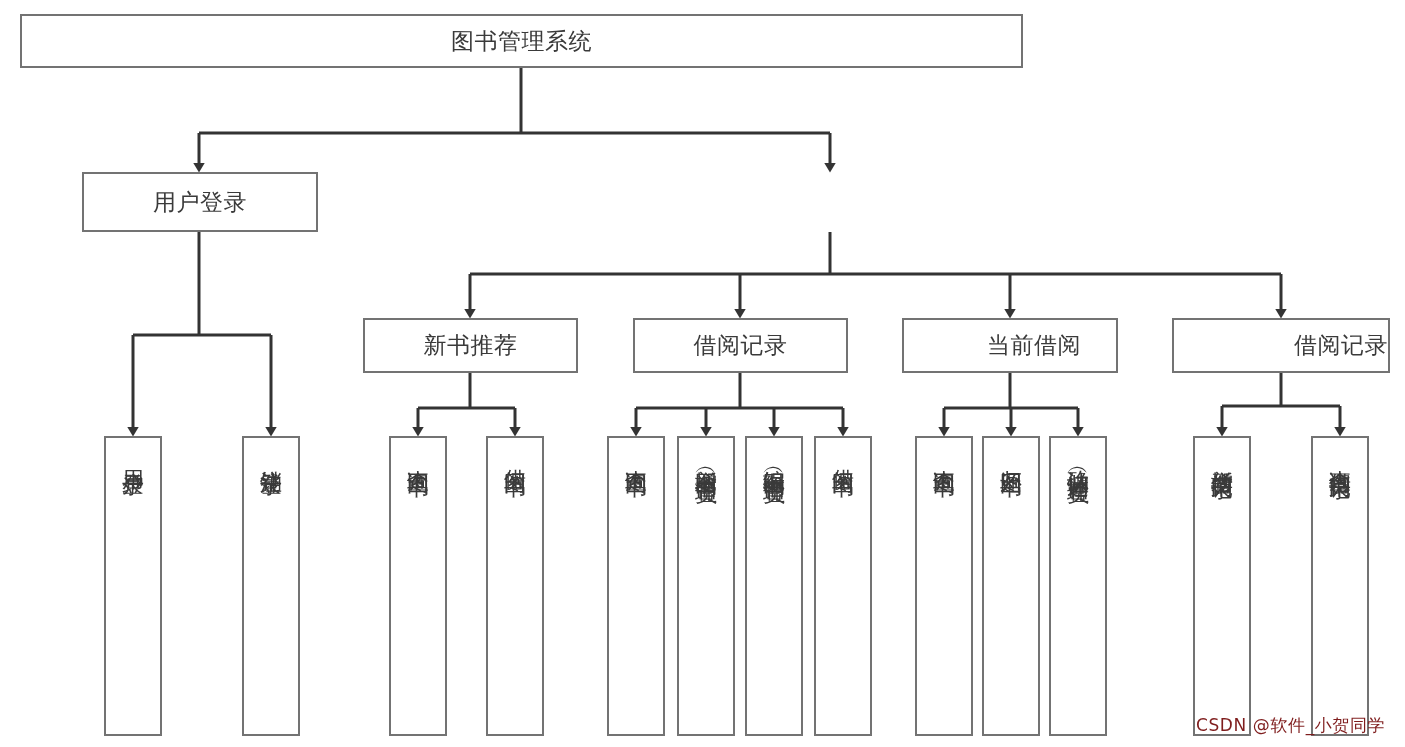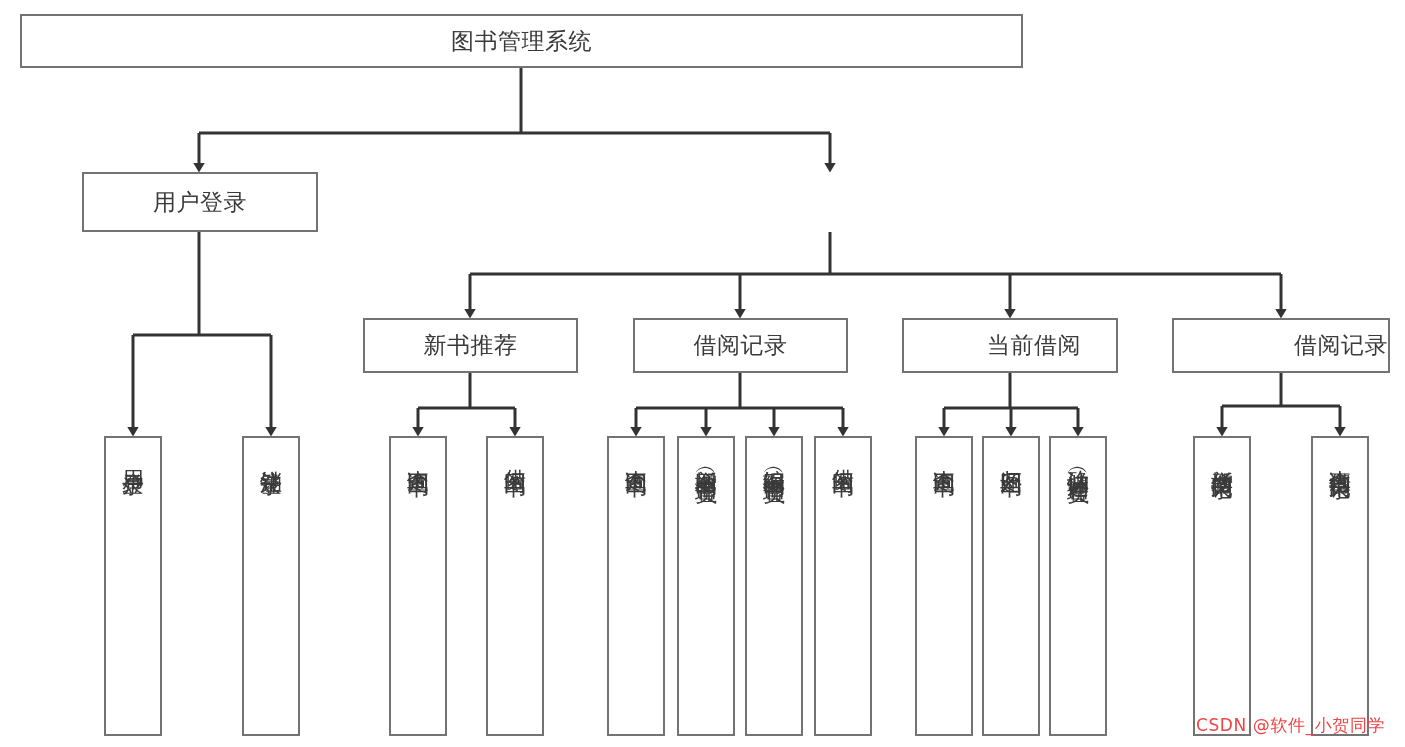--- a/index.html
+++ b/index.html
@@ -59,21 +59,21 @@
   .node.root .label,
   .node.level1 .label,
   .node.level2 .label {
     font-size: 23px;
   }
   .watermark {
     position: absolute;
     left: 1196px;
     top: 714px;
     font-size: 17px;
-    color: #ef4444;
+    color: #7f1d1d;
     letter-spacing: 0.6px;
     white-space: nowrap;
     font-family: "DejaVu Sans", "Liberation Sans", sans-serif;
   }
 </style>
 </head>
 <body>
 
 <div id="canvas">
 

